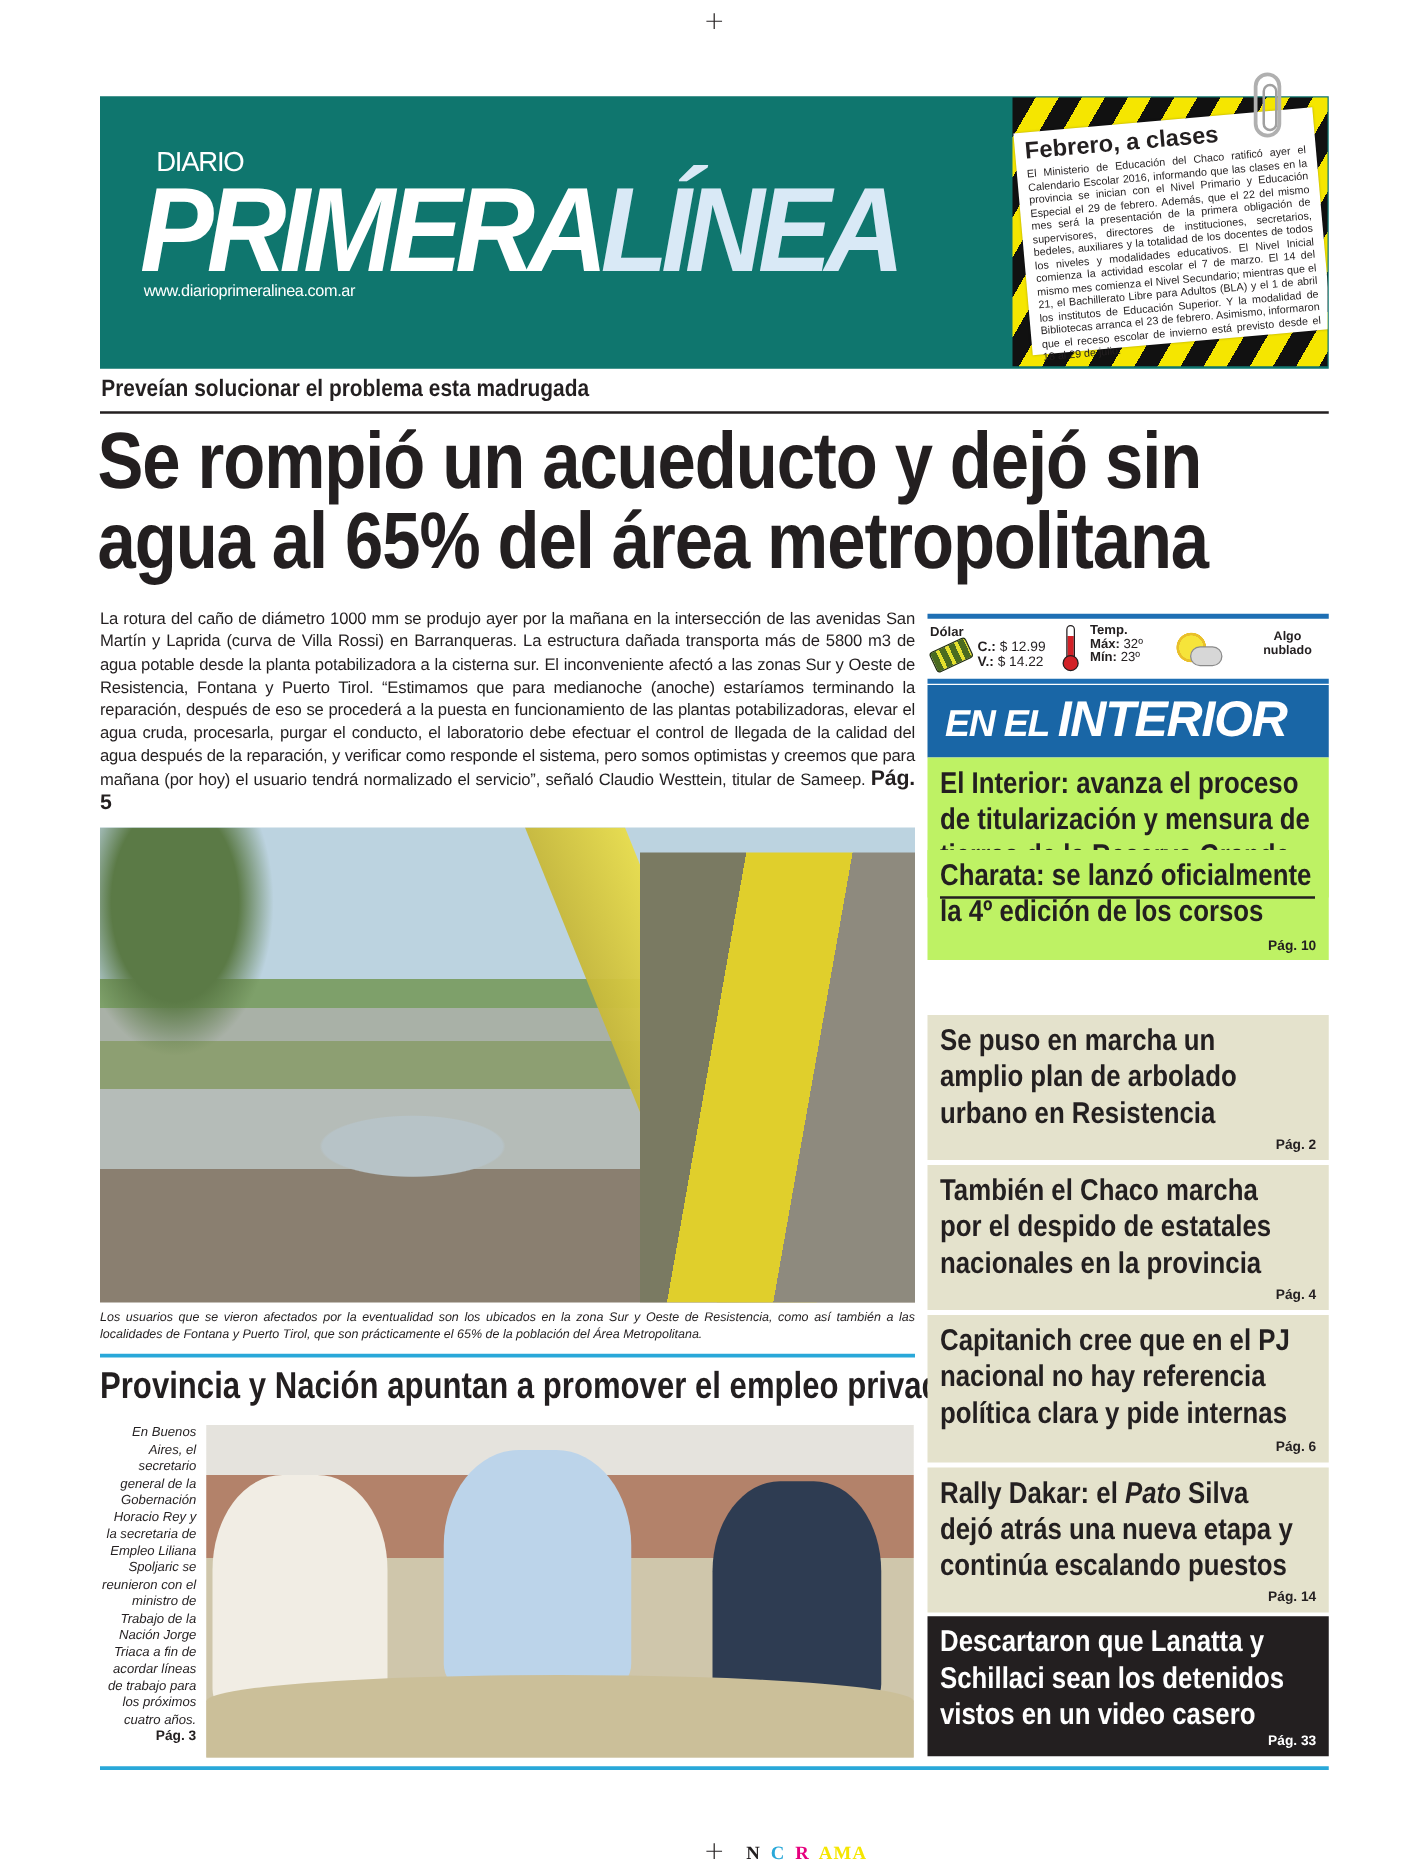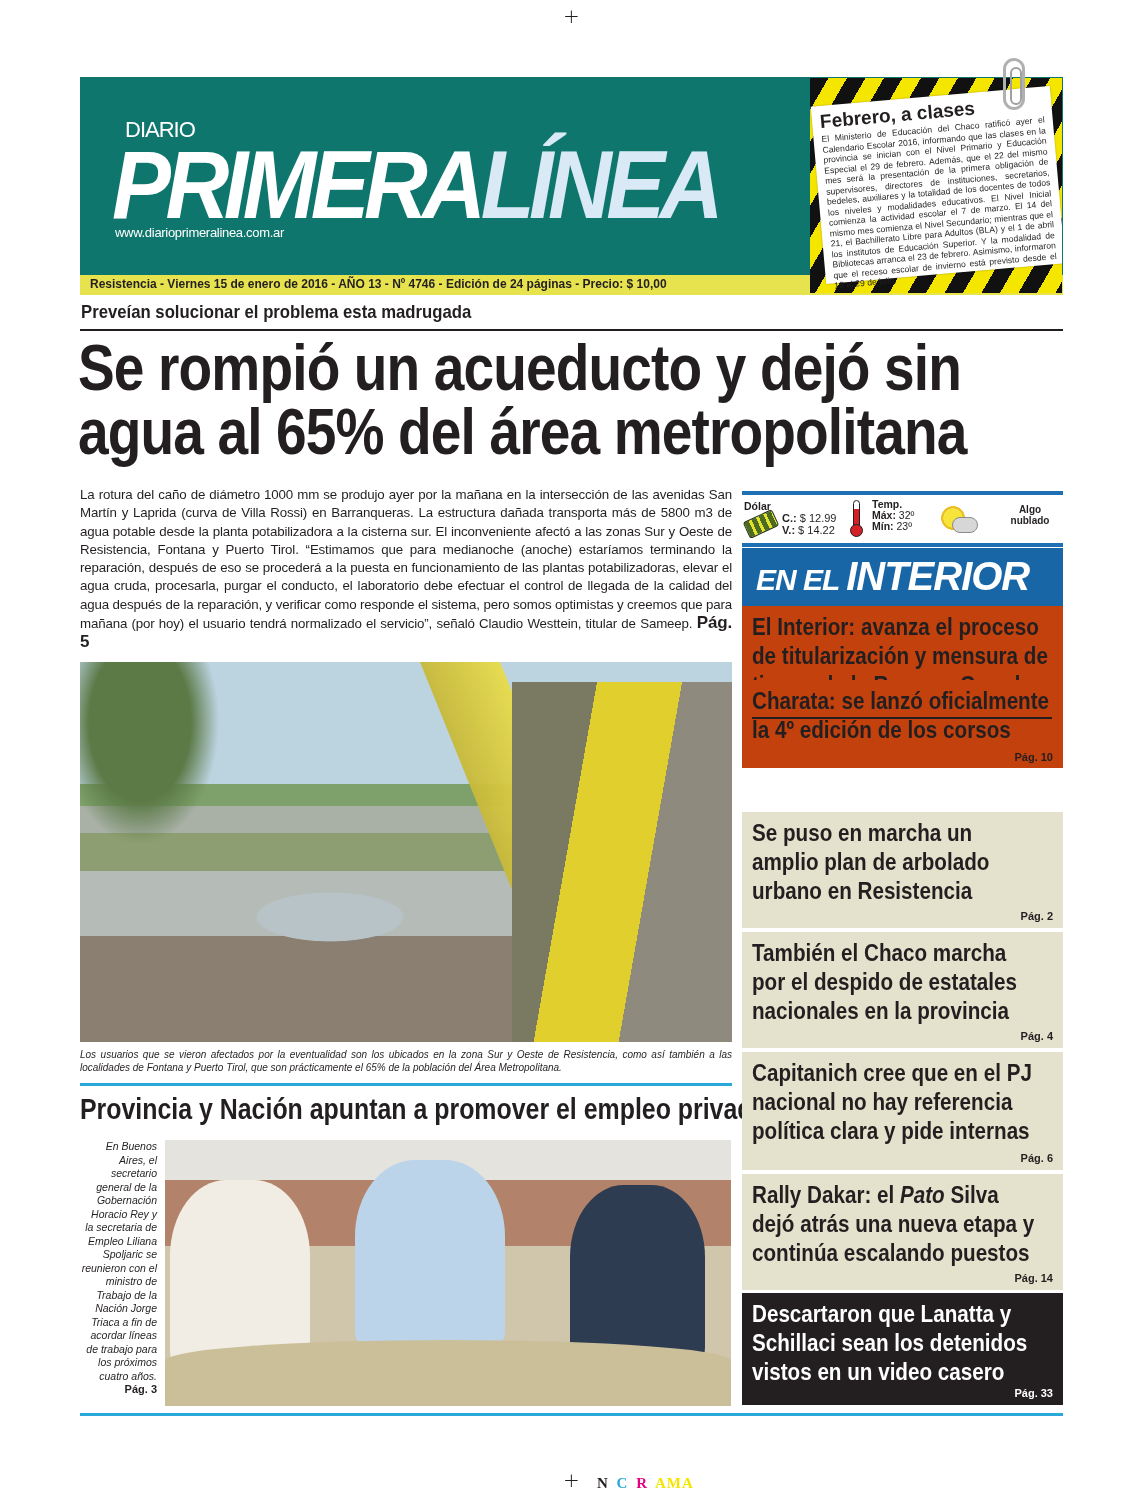--- a/index.html
+++ b/index.html
@@ -80,21 +80,21 @@
   .weather .sky { position: absolute; left: 258px; top: 8px; width: 60px; text-align: center; font-weight: bold; font-size: 10px; line-height: 11px; }
 
   .interior-banner { position: absolute; left: 742px; top: 548px; width: 321px; height: 58px; background: #1966a6; color: #ffffff; font-weight: bold; font-style: italic; white-space: nowrap; padding: 6px 11px 0 14px; }
   .interior-banner .en-el { font-size: 30px; letter-spacing: -1px; }
   .interior-banner .interior { font-size: 40px; letter-spacing: -1px; }
 
   .box { position: absolute; left: 742px; width: 321px; padding: 6px 8px 0 10px; color: #231f20; }
   .box .title { font-size: 24px; line-height: 29px; font-weight: bold; transform: scaleX(0.86); transform-origin: left; white-space: nowrap; }
   .box .title i { font-style: italic; }
   .box .pag { position: absolute; right: 10px; font-size: 11px; font-weight: bold; }
-  .box.blue { background: #c2410c; }
+  .box.blue { background: #bef264; }
   .box.beige { background: #e4e2cc; }
   .box.dark { background: #231f20; color: #ffffff; }
 
   .box-int1 { top: 606px; height: 112px; }
   .box-int1 .pag { top: 94px; }
   .int-divider { position: absolute; left: 752px; top: 717px; width: 300px; height: 2px; background: #231f20; z-index: 2; }
   .box-int2 { top: 680px; height: 88px; }
   .box-int2 .pag { top: 71px; }
 
   .box-n1 { top: 812px; height: 116px; }
@@ -121,21 +121,20 @@
   <span style="color:#e5007e">R</span>
   <span style="color:#f5e600">AMA</span>
 </div>
 
 <header class="masthead">
   <div class="diario">DIARIO</div>
   <div class="logo">
     <span class="primera">PRIMERA</span><span class="linea">LÍNEA</span>
   </div>
   <div class="website">www.diarioprimeralinea.com.ar</div>
-  <div class="dateline">Resistencia - Viernes 15 de enero de 2016 - AÑO 13 - Nº 4746 - Edición de 24 páginas - Precio: $ 10,00</div>
 </header>
 
 <aside class="note">
   <div class="paper">
     <div class="note-title">Febrero, a clases</div>
     <div class="note-body">El Ministerio de Educación del Chaco ratificó ayer el Calendario Escolar 2016, informando que las clases en la provincia se inician con el Nivel Primario y Educación Especial el 29 de febrero. Además, que el 22 del mismo mes será la presentación de la primera obligación de supervisores, directores de instituciones, secretarios, bedeles, auxiliares y la totalidad de los docentes de todos los niveles y modalidades educativos. El Nivel Inicial comienza la actividad escolar el 7 de marzo. El 14 del mismo mes comienza el Nivel Secundario; mientras que el 21, el Bachillerato Libre para Adultos (BLA) y el 1 de abril los institutos de Educación Superior. Y la modalidad de Bibliotecas arranca el 23 de febrero. Asimismo, informaron que el receso escolar de invierno está previsto desde el 18 al 29 de julio.</div>
   </div>
 </aside>
 <div class="clip"></div>
 

